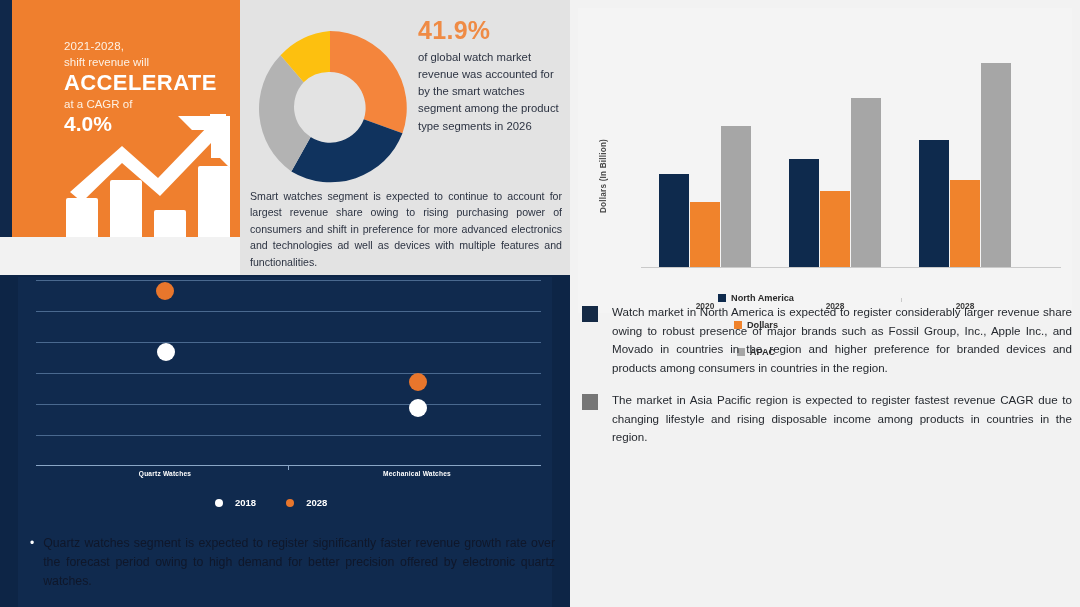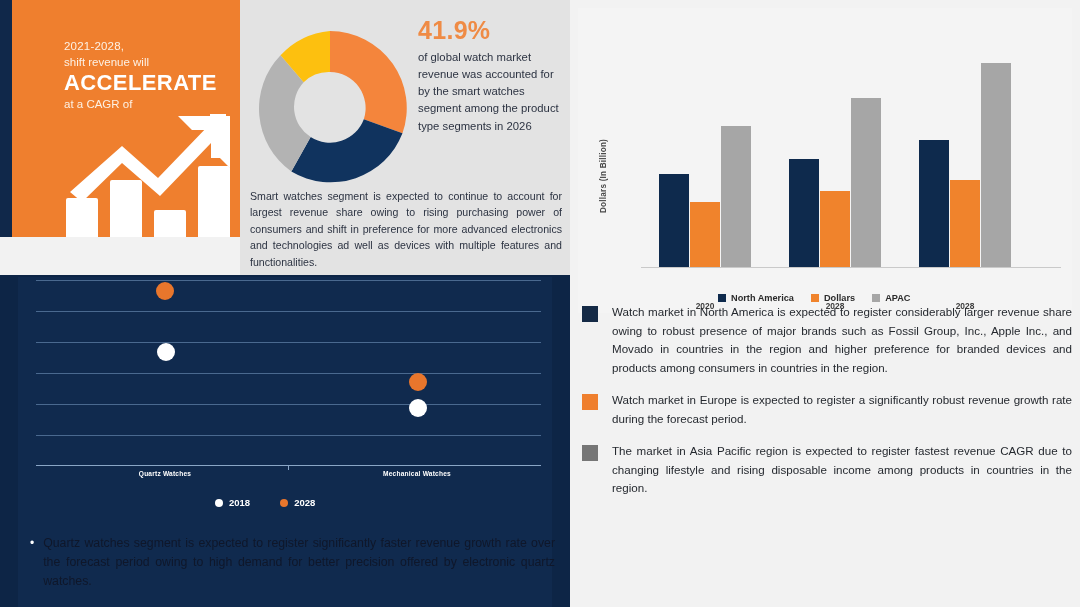--- a/index.html
+++ b/index.html
@@ -31,41 +31,41 @@
   .navy-inner{position:absolute;left:18px;top:2px;width:534px;height:330px;background:#102a4e;}
   .dotchart{position:absolute;left:36px;top:278px;width:505px;height:190px;}
   .gridline{position:absolute;left:0;height:1px;background:#5e7fa6;opacity:.75;}
   .axisline{position:absolute;left:0;top:187px;width:505px;height:1px;background:#8aa6c6;}
   .axistick{position:absolute;top:187px;width:1px;height:5px;background:#8aa6c6;}
   .dot{position:absolute;border-radius:50%;}
   .dot-2028{background:#e8762c;}
   .dot-2018{background:#ffffff;}
   .cat-label{position:absolute;font-size:6.6px;font-weight:bold;color:#ffffff;letter-spacing:.2px;text-align:center;}
   .dot-legend{position:absolute;left:215px;top:497px;width:180px;display:flex;gap:30px;align-items:center;}
-  .lg-item{display:flex;align-items:center;gap:6px;}
+  .lg-item{display:flex;align-items:center;gap:12px;}
   .lg-dot{width:8px;height:8px;border-radius:50%;}
   .lg-txt{font-size:9.5px;font-weight:bold;color:#ffffff;}
   .navy-bullet{position:absolute;left:30px;top:534px;width:525px;display:flex;gap:9px;}
   .nb-mark{color:#ffffff;font-size:12px;line-height:1.5;}
   .nb-text{font-size:12.3px;line-height:1.55;color:#0f172a;text-align:justify;}
 
   
   .right-panel{position:absolute;left:570px;top:0;width:510px;height:607px;background:#f2f2f2;}
   .barchart-box{position:absolute;left:8px;top:8px;width:494px;height:305px;background:#f4f4f4;}
   .ylabel{position:absolute;left:9px;top:97px;width:14px;height:110px;}
   .ylabel span{display:block;transform:rotate(-90deg);transform-origin:left top;position:absolute;left:12px;top:108px;white-space:nowrap;font-size:8.2px;font-weight:bold;color:#4a4a4a;letter-spacing:.2px;}
   .plot{position:absolute;left:63px;top:30px;width:420px;height:230px;}
   .baseline{position:absolute;left:0;bottom:0;width:420px;height:1px;background:#c9c9c9;}
   .bar{position:absolute;bottom:1px;}
   .bar.na{background:#0e2a4d;}
   .bar.eu{background:#f0832c;}
   .bar.ap{background:#a6a6a6;}
   .xtick-lbl{position:absolute;top:263px;font-size:8.4px;font-weight:bold;color:#3d3d3d;text-align:center;}
   .xtick{position:absolute;top:260px;width:1px;height:4px;background:#c9c9c9;}
-  .bar-legend{position:absolute;left:140px;top:285px;display:flex;gap:17px;align-items:center;}
+  .bar-legend{position:absolute;left:140px;top:285px;display:flex;gap:17px;align-items:center;flex-direction:column;}
   .bl-item{display:flex;align-items:center;gap:5px;}
   .bl-sw{width:8px;height:8px;}
   .bl-txt{font-size:9.2px;font-weight:bold;color:#2b2b2b;}
 
   .rb-list{position:absolute;left:12px;top:303px;width:490px;}
   .rb-row{display:flex;gap:14px;margin-bottom:14px;}
   .rb-sw{width:16px;height:16px;flex:0 0 16px;margin-top:3px;}
   .rb-txt{font-size:11.6px;line-height:1.6;color:#25292f;text-align:justify;}
 </style>
 </head>
@@ -73,20 +73,21 @@
 
 <div class="page">
 
   <div class="orange-panel">
     <div class="op-strip-l"></div>
     <div class="op-text">
       <div class="op-years">2021-2028,</div>
       <div class="op-sub1">shift revenue will</div>
       <div class="op-accel">ACCELERATE</div>
       <div class="op-sub2">at a CAGR of</div>
+      <div class="op-cagr">4.0%</div>
     </div>
     <svg class="op-art" viewBox="0 0 175 160">
       <g fill="#ffffff">
         <rect x="6" y="88" width="32" height="64" rx="2"></rect>
         <rect x="50" y="70" width="32" height="82" rx="2"></rect>
         <rect x="94" y="100" width="32" height="52" rx="2"></rect>
         <rect x="138" y="56" width="32" height="96" rx="2"></rect>
         <path d="M10 82 L62 36 L98 68 L150 14 L150 4 L166 4 L166 48 L151 48 L151 33 L100 86 L62 53 L22 92 Z"></path>
         <polygon points="118,6 170,6 170,58 156,44 156,20 132,20"></polygon>
       </g>
@@ -197,23 +198,19 @@
         </div>
       </div>
     </div>
 
     <div class="rb-list">
       <div class="rb-row">
         <span class="rb-sw" style="background:#152a46;"></span>
         <span class="rb-txt">Watch market in North America is expected to register considerably larger revenue share owing to robust presence of major brands such as Fossil Group, Inc., Apple Inc., and Movado in countries in the region and higher preference for branded devices and products among consumers in countries in the region.</span>
       </div>
       <div class="rb-row">
-        <span class="rb-sw" style="background:#ef7f2e;"></span>
-        <span class="rb-txt">Watch market in Europe is expected to register a significantly robust revenue growth rate during the forecast period.</span>
-      </div>
-      <div class="rb-row">
         <span class="rb-sw" style="background:#767676;"></span>
         <span class="rb-txt">The market in Asia Pacific region is expected to register fastest revenue CAGR due to changing lifestyle and rising disposable income among products in countries in the region.</span>
       </div>
     </div>
 
   </div>
 </div>
 
 </body></html>

